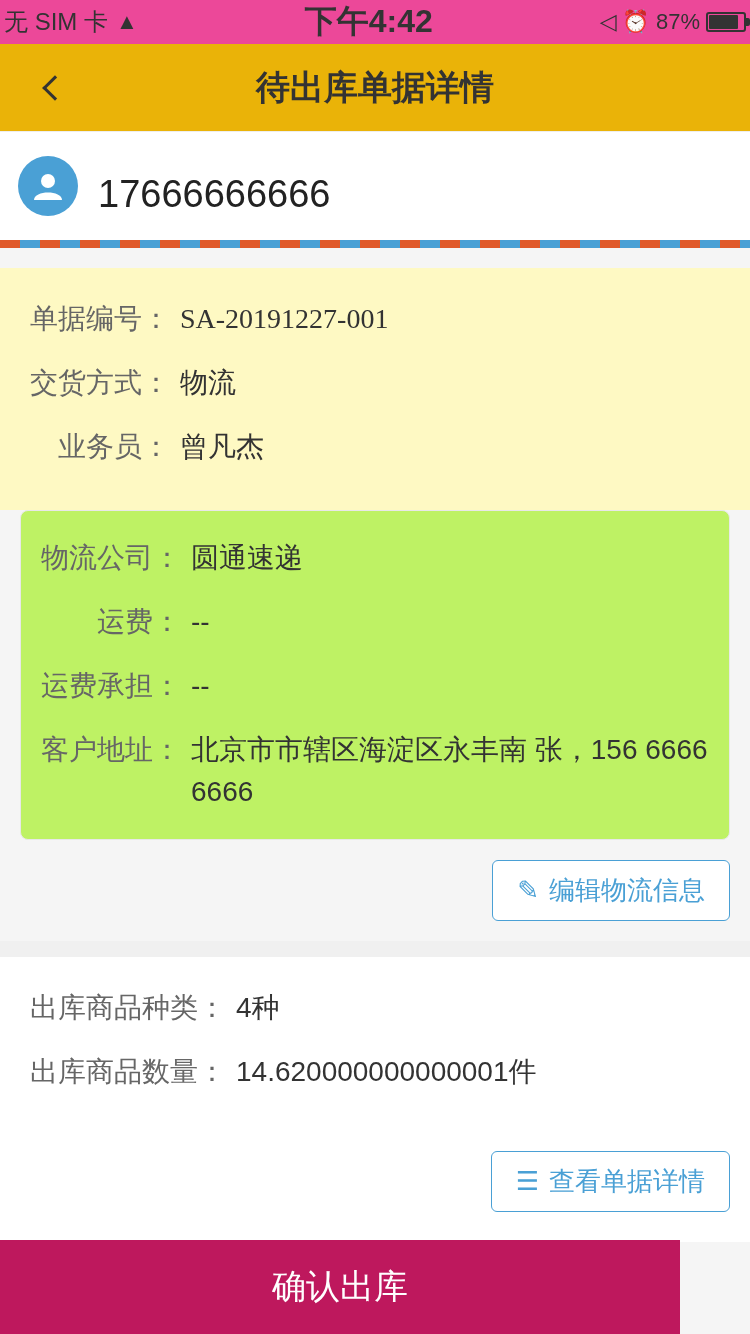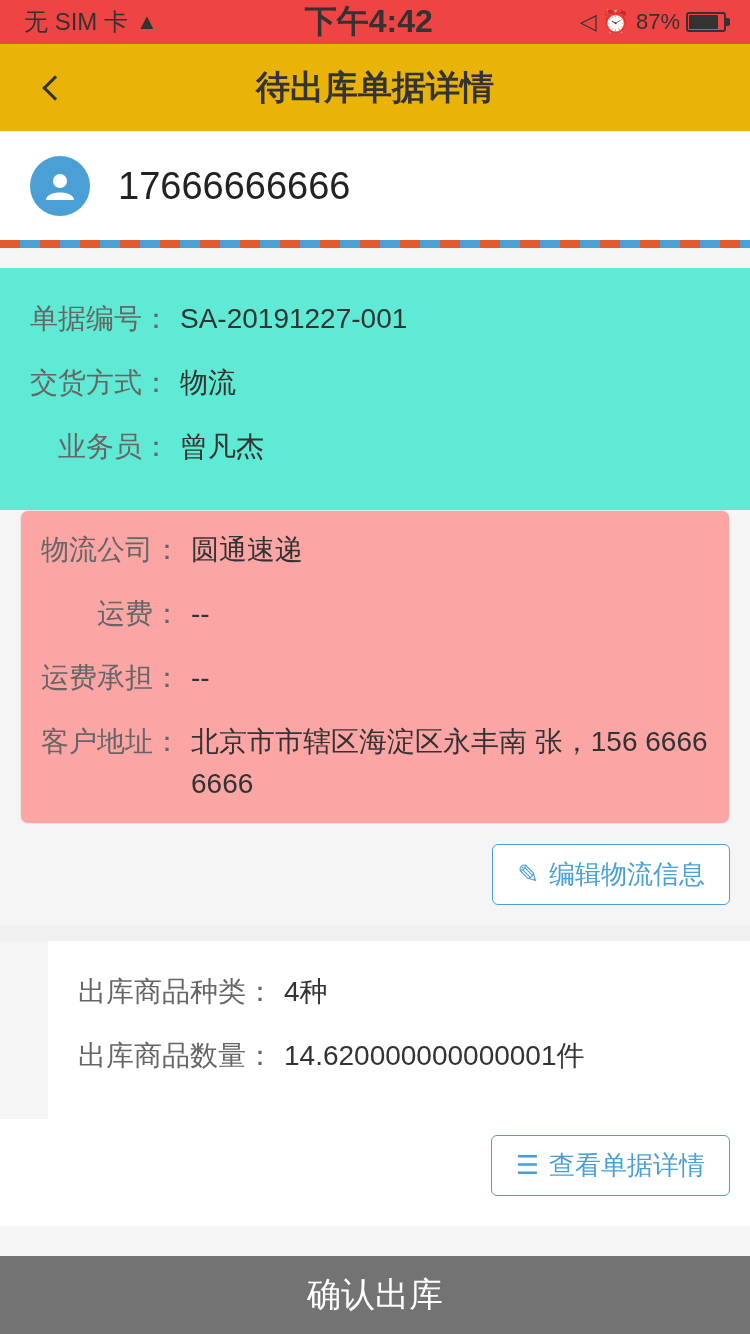--- a/index.html
+++ b/index.html
@@ -10,25 +10,25 @@
       background: #f5f5f5;
       font-family: -apple-system, "PingFang SC", "Helvetica Neue", sans-serif;
       font-size: 28px;
       color: #333;
       position: relative;
     }
 
     
     .status-bar {
       height: 44px;
-      background: #ef4444;
+      background: #ec4899;
       display: flex;
       align-items: center;
       justify-content: space-between;
-      padding: 0 24px;
+      padding: 0 4px;
       font-size: 24px;
       font-weight: 500;
       text-align: center;
     }
     .status-left { display: flex; align-items: center; gap: 8px; }
     .status-center { font-size: 32px; font-weight: 600; }
     .status-right { display: flex; align-items: center; gap: 6px; font-size: 22px; }
     .battery-icon {
       width: 40px; height: 20px; border: 2px solid #333; border-radius: 3px; position: relative; display: inline-flex; align-items: center;
     }
@@ -60,24 +60,24 @@
     }
     .nav-title {
       flex: 1; text-align: center;
       font-size: 34px; font-weight: 600;
       color: #333;
     }
 
     
     .customer-section {
       background: #fff;
-      padding: 24px 30px;
-      display: flex;
-      align-items: center;
-      gap: 28px;
+      padding: 24px 18px;
+      display: flex;
+      align-items: flex-end;
+      gap: 20px;
     }
     .avatar {
       width: 60px; height: 60px;
       background: #4aa0d5;
       border-radius: 50%;
       display: flex; align-items: center; justify-content: center;
     }
     .avatar svg { width: 36px; height: 36px; }
     .customer-phone {
       font-size: 38px;
@@ -90,23 +90,24 @@
       height: 8px;
       background: repeating-linear-gradient(
         90deg,
         #e05a2b 0px, #e05a2b 20px,
         #4aa0d5 20px, #4aa0d5 40px
       );
     }
 
     
     .info-section {
-      background: #5eead4;
+      background: #fef9c3;
       padding: 30px 30px 20px;
       margin-top: 20px;
+      font-family: Liberation Serif, serif;
     }
     .info-row {
       display: flex;
       align-items: flex-start;
       margin-bottom: 22px;
       font-size: 28px;
       line-height: 1.5;
     }
     .info-label {
       color: #666;
@@ -115,25 +116,25 @@
       margin-right: 10px;
       flex-shrink: 0;
     }
     .info-value {
       color: #333;
       flex: 1;
     }
 
     
     .logistics-card {
-      background: #fca5a5;
+      background: #bef264;
       border: 1px solid #e8e8e8;
       border-radius: 8px;
       margin: 0 20px 20px;
-      padding: 18px 20px;
+      padding: 26px 20px;
     }
     .logistics-row {
       display: flex;
       align-items: flex-start;
       margin-bottom: 22px;
       font-size: 28px;
       line-height: 1.5;
     }
     .logistics-row:last-child { margin-bottom: 0; }
     .logistics-label {
@@ -178,21 +179,20 @@
     
     .section-divider {
       height: 16px;
       background: #f0f0f0;
     }
 
     
     .goods-section {
       background: #fff;
       padding: 30px 30px 20px;
-      margin-left: 48px;
     }
 
     
     .detail-btn-wrap {
       display: flex;
       justify-content: flex-end;
       padding: 16px 20px 30px;
       background: #fff;
     }
     .detail-btn-inner {
@@ -207,23 +207,23 @@
       cursor: pointer;
       background: #fff;
     }
     .bottom-spacer { height: 200px; background: #f5f5f5; }
 
     
     .confirm-btn-wrap {
       position: fixed;
       bottom: 0;
       left: 0;
-      width: 750px;
-      background: #737373;
-      padding: 16px 0;
+      width: 680px;
+      background: #be185d;
+      padding: 24px 0;
       text-align: center;
       cursor: pointer;
     }
     .confirm-btn-text {
       color: #fff;
       font-size: 34px;
       font-weight: 500;
     }
 
     

